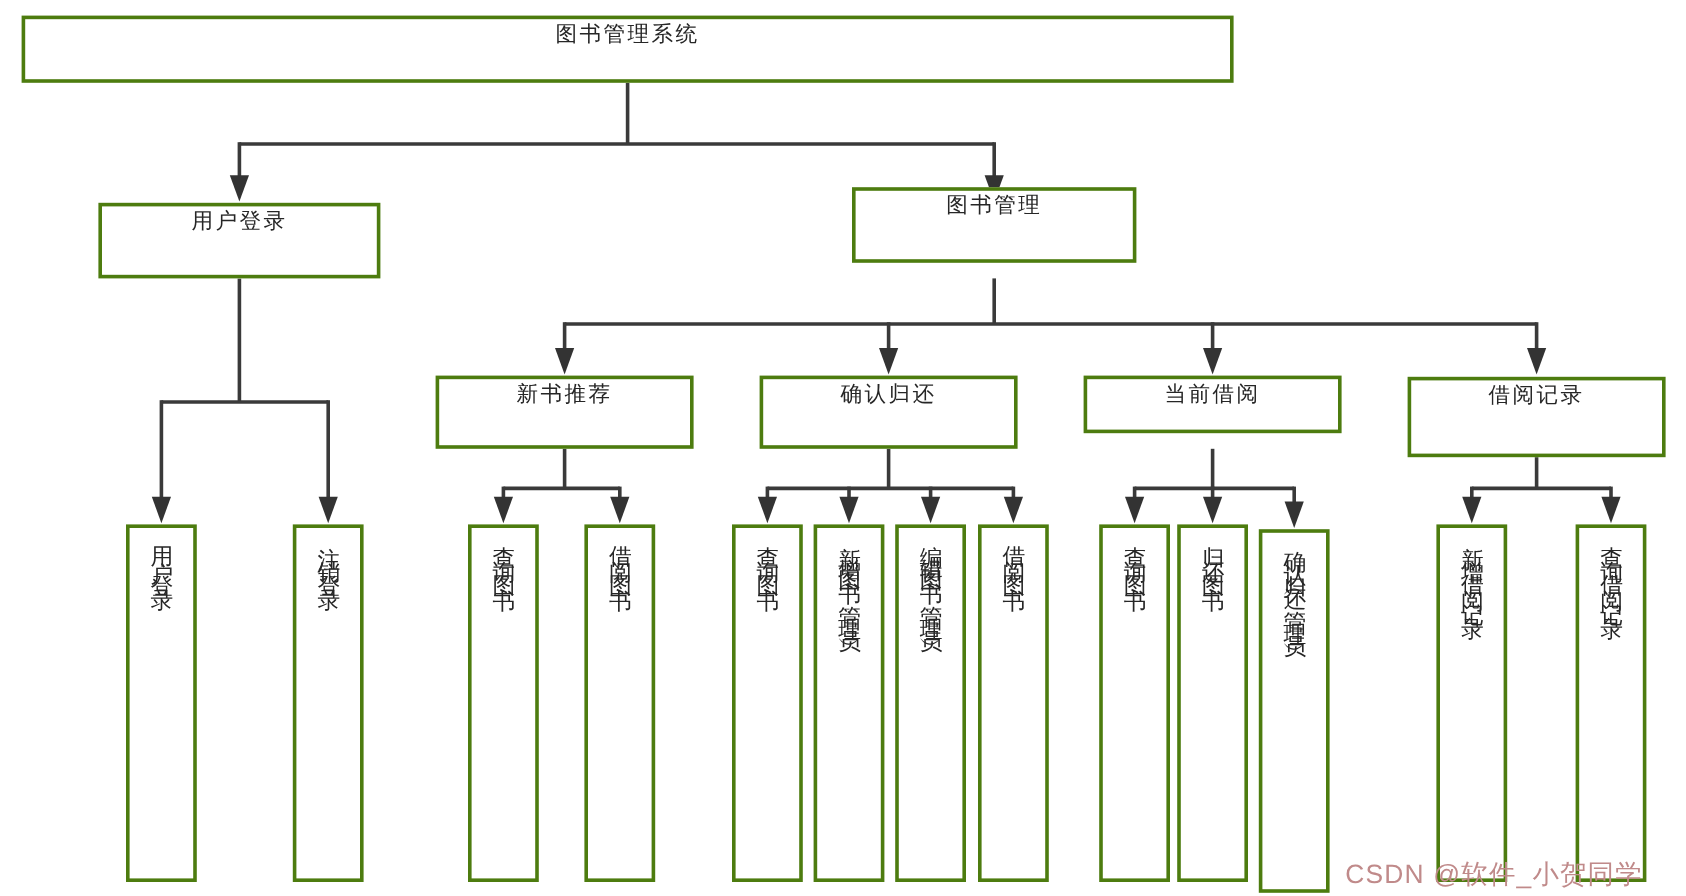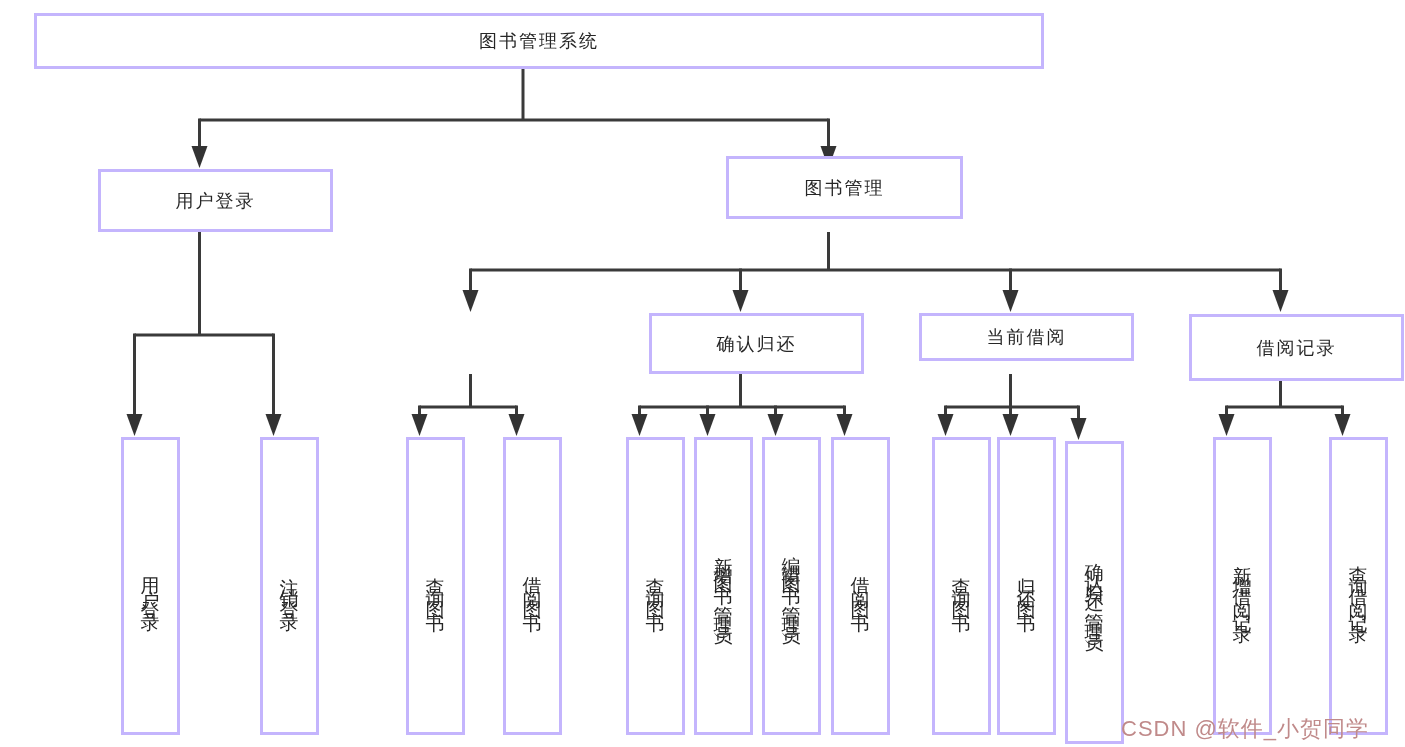--- a/index.html
+++ b/index.html
@@ -14,26 +14,24 @@
   }
   #connector-svg {
     position: absolute;
     left: 0; top: 0;
     width: 1405px; height: 747px;
     pointer-events: none;
   }
   .node {
     position: absolute;
     box-sizing: border-box;
-    border: 3px solid #c4b5fd;
+    border: 3px solid #4d7c0f;
     background: #ffffff;
     display: flex;
-    align-items: center;
     justify-content: center;
-    margin-left: 16px;
   }
   .hlabel {
     font-size: 18px;
     letter-spacing: 2px;
     white-space: nowrap;
   }
   .vtext {
     writing-mode: vertical-rl;
     text-orientation: mixed;
     font-size: 19px;
@@ -130,20 +128,23 @@
     <span class="hlabel">图书管理系统</span>
   </div>
 
   <div class="node" style="left:82px; top:169px; width:235px; height:63px;">
     <span class="hlabel">用户登录</span>
   </div>
   <div class="node" style="left:710px; top:156px; width:237px; height:63px;">
     <span class="hlabel">图书管理</span>
   </div>
 
+  <div class="node" style="left:363px; top:313px; width:215px; height:61px;">
+    <span class="hlabel">新书推荐</span>
+  </div>
   <div class="node" style="left:633px; top:313px; width:215px; height:61px;">
     <span class="hlabel">确认归还</span>
   </div>
   <div class="node" style="left:903px; top:313px; width:215px; height:48px;">
     <span class="hlabel">当前借阅</span>
   </div>
   <div class="node" style="left:1173px; top:314px; width:215px; height:67px;">
     <span class="hlabel">借阅记录</span>
   </div>
 

